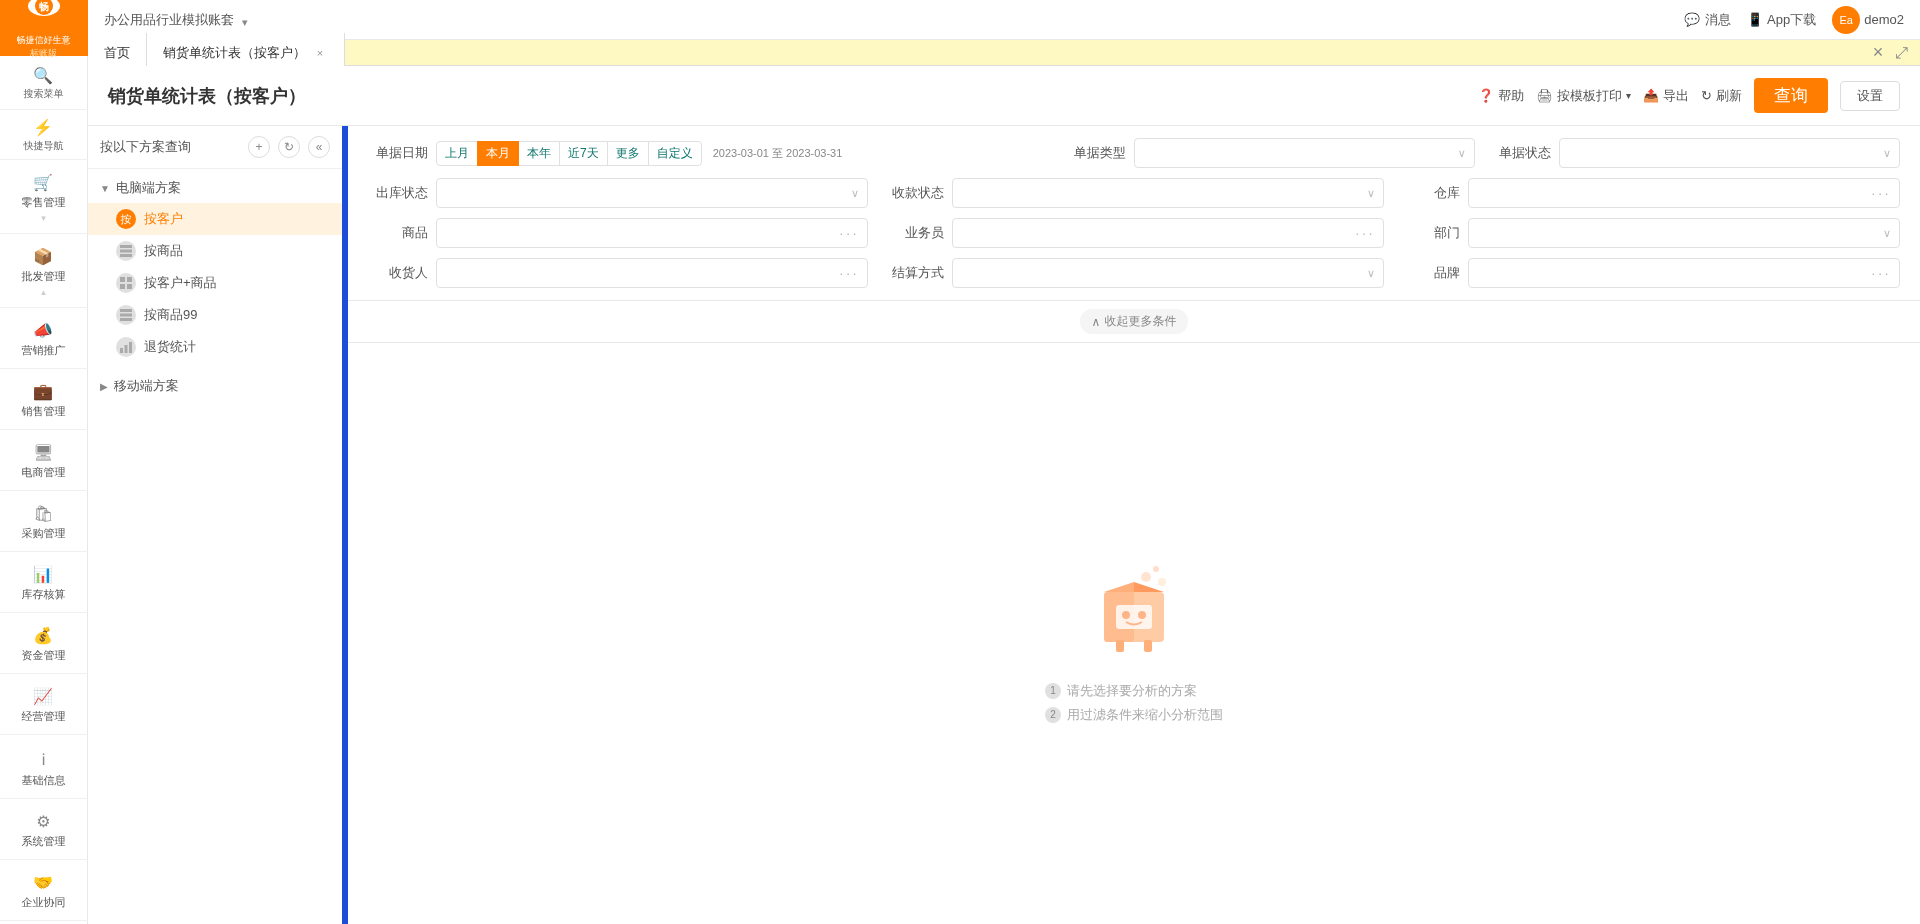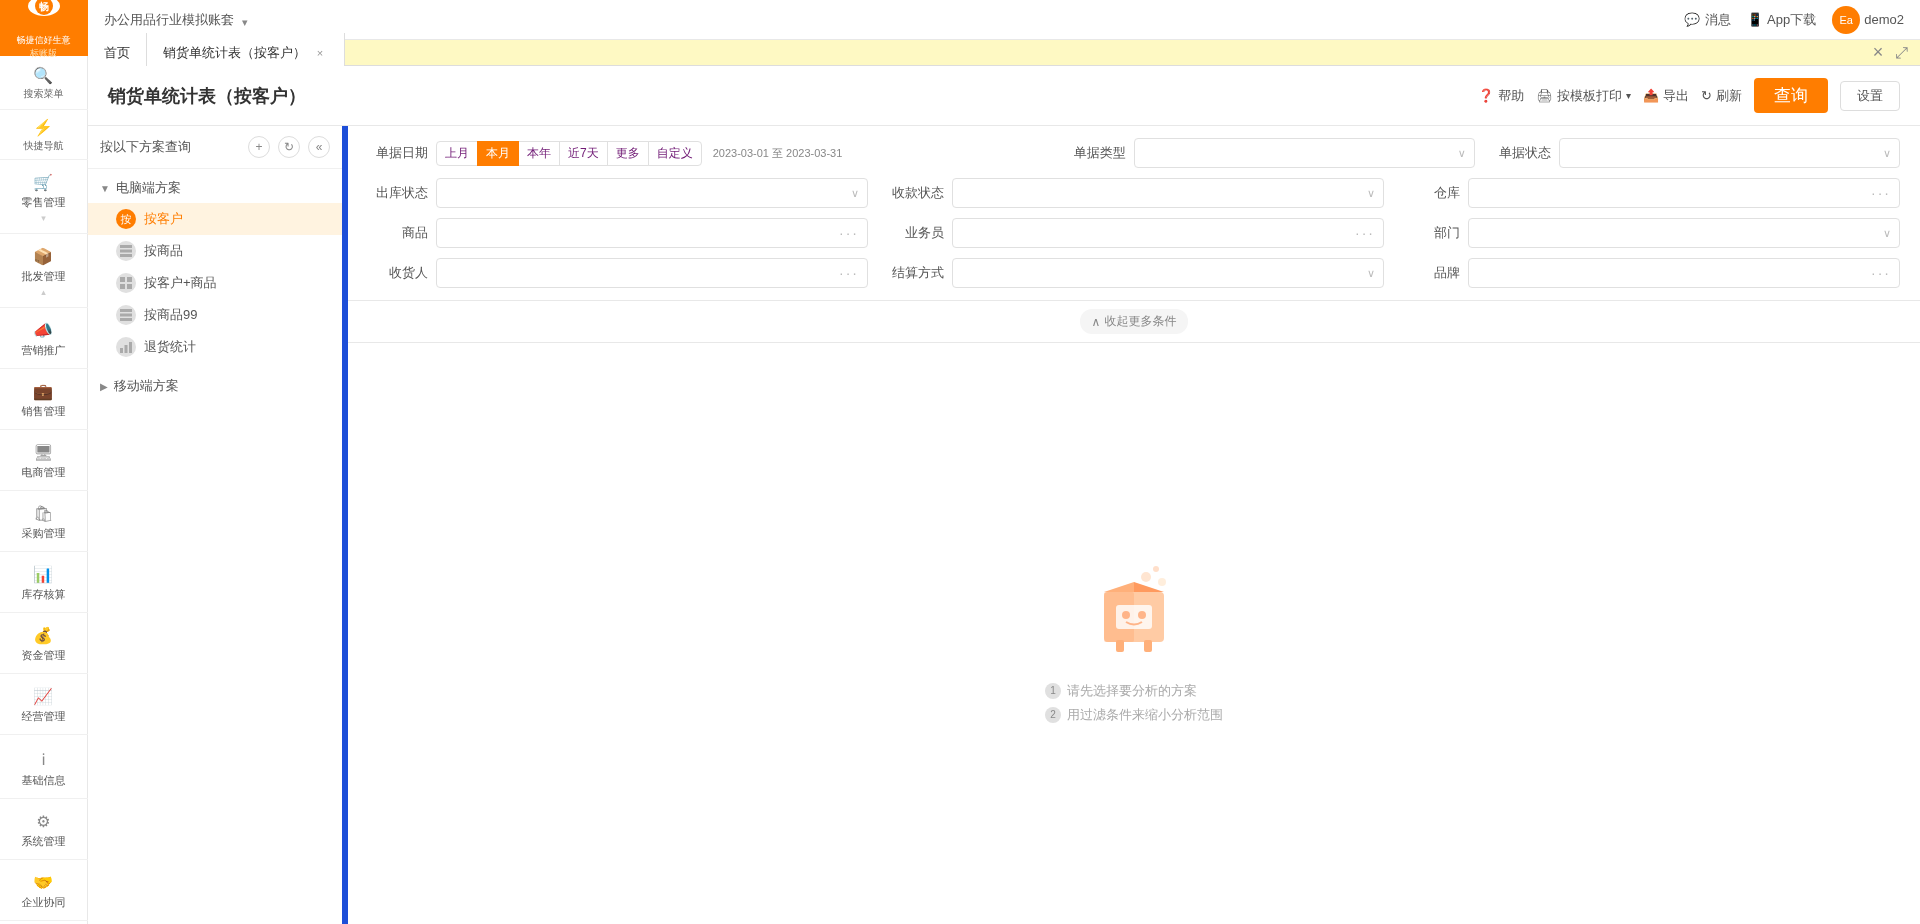--- a/index.html
+++ b/index.html
@@ -75,21 +75,21 @@
     .filter-row:last-child { margin-bottom: 0; }
     .filter-item { display: flex; align-items: center; gap: 8px; flex: 1; min-width: 0; }
     .filter-label { color: #555; font-size: 13px; white-space: nowrap; min-width: 60px; text-align: right; }
     .filter-control { flex: 1; display: flex; align-items: center; border: 1px solid #e0e0e0; border-radius: 4px; padding: 4px 8px; min-height: 30px; background: #fff; cursor: pointer; }
     .filter-control .placeholder { color: #bbb; font-size: 12px; }
     .filter-control .arrow { margin-left: auto; color: #bbb; font-size: 11px; }
     .filter-control .dots { margin-left: auto; color: #bbb; font-size: 14px; letter-spacing: 2px; }
 
     
     .date-filter { display: flex; align-items: center; gap: 0; }
-    .date-btn { padding: 3px 8px; font-size: 12px; cursor: pointer; border: 1px solid #e0e0e0; margin-right: -1px; color: #701a75; background: #fff; }
+    .date-btn { padding: 3px 8px; font-size: 12px; cursor: pointer; border: 1px solid #e0e0e0; margin-right: -1px; color: #0f766e; background: #fff; }
     .date-btn:first-child { border-radius: 4px 0 0 4px; }
     .date-btn:last-child { border-radius: 0 4px 4px 0; font-family: Liberation Serif, serif; }
     .date-btn.active { background: #ff7d00; color: #fff; border-color: #ff7d00; z-index: 1; position: relative; }
     .date-range { font-size: 11px; color: #888; margin-left: 8px; }
 
     
     .collapse-bar { display: flex; justify-content: center; padding: 8px 0; background: #fff; border-bottom: 1px solid #e8e8e8; }
     .collapse-btn { display: flex; align-items: center; gap: 4px; cursor: pointer; color: #888; font-size: 12px; padding: 4px 12px; border-radius: 12px; background: #f5f5f5; }
 
     

